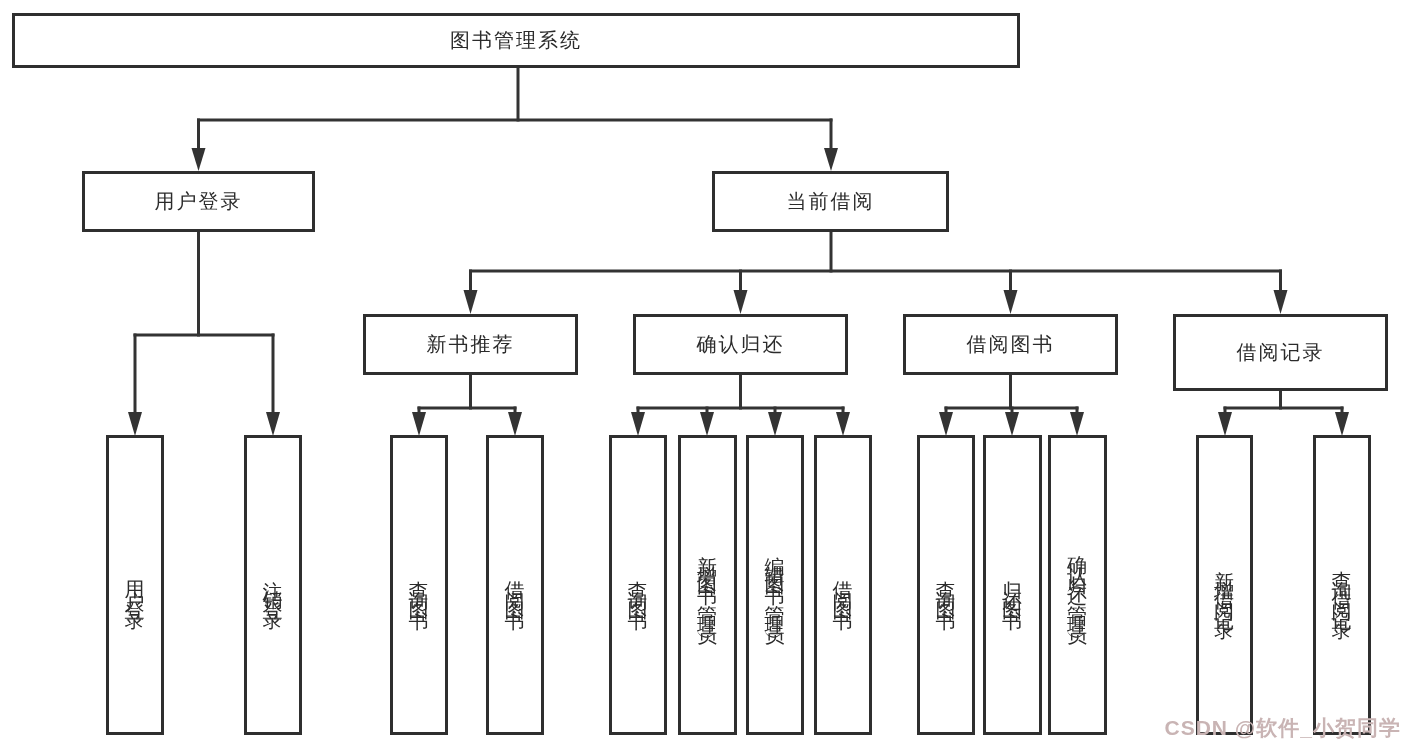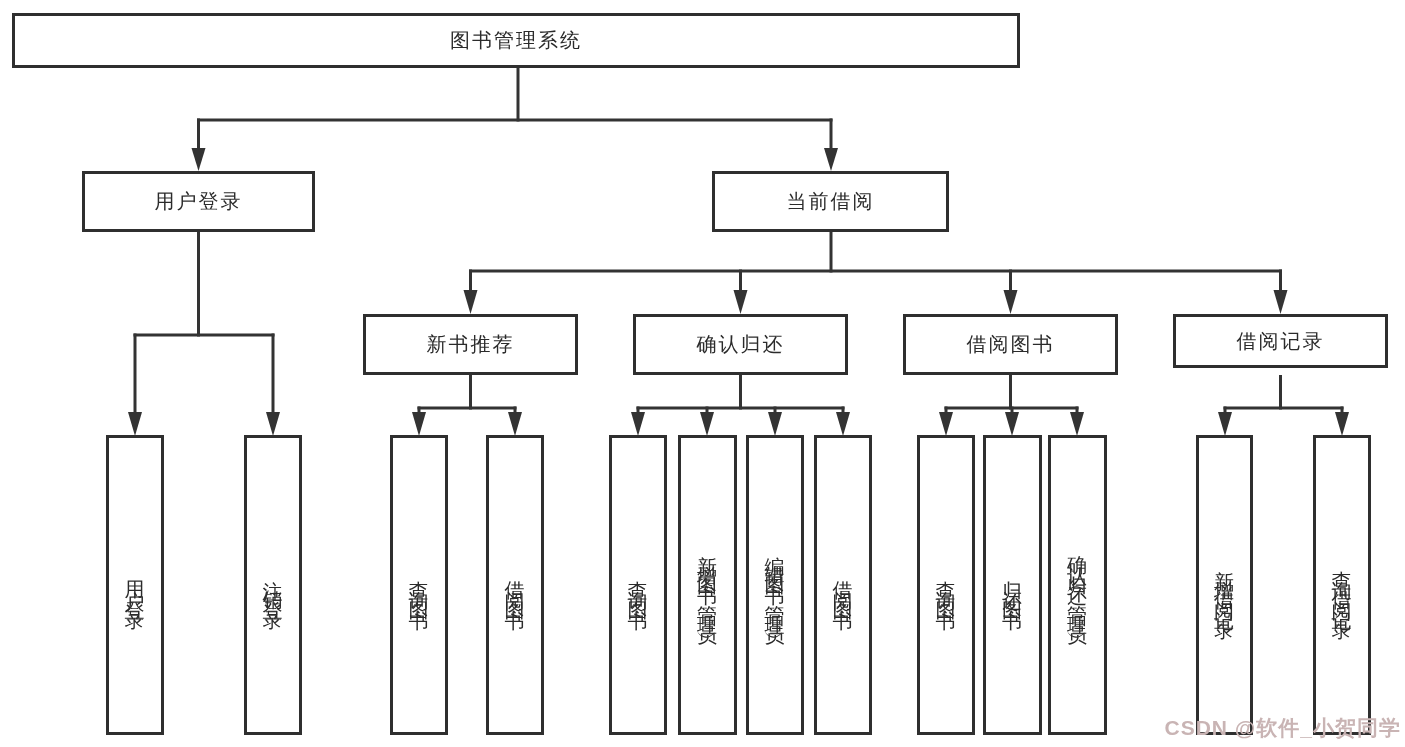--- a/index.html
+++ b/index.html
@@ -150,21 +150,21 @@
 
   <div class="node h-node" style="left:363px; top:314px; width:215px; height:61px;">
     <span>新书推荐</span>
   </div>
   <div class="node h-node" style="left:633px; top:314px; width:215px; height:61px;">
     <span>确认归还</span>
   </div>
   <div class="node h-node" style="left:903px; top:314px; width:215px; height:61px;">
     <span>借阅图书</span>
   </div>
-  <div class="node h-node" style="left:1173px; top:314px; width:215px; height:54px;">
+  <div class="node h-node" style="left:1173px; top:314px; width:215px; height:77px;">
     <span>借阅记录</span>
   </div>
 
   <div class="node v-node" style="left:106px; top:435px; width:58px; height:300px;">
     <span class="v-text">用户登录</span>
   </div>
   <div class="node v-node" style="left:244px; top:435px; width:58px; height:300px;">
     <span class="v-text">注销登录</span>
   </div>
 

